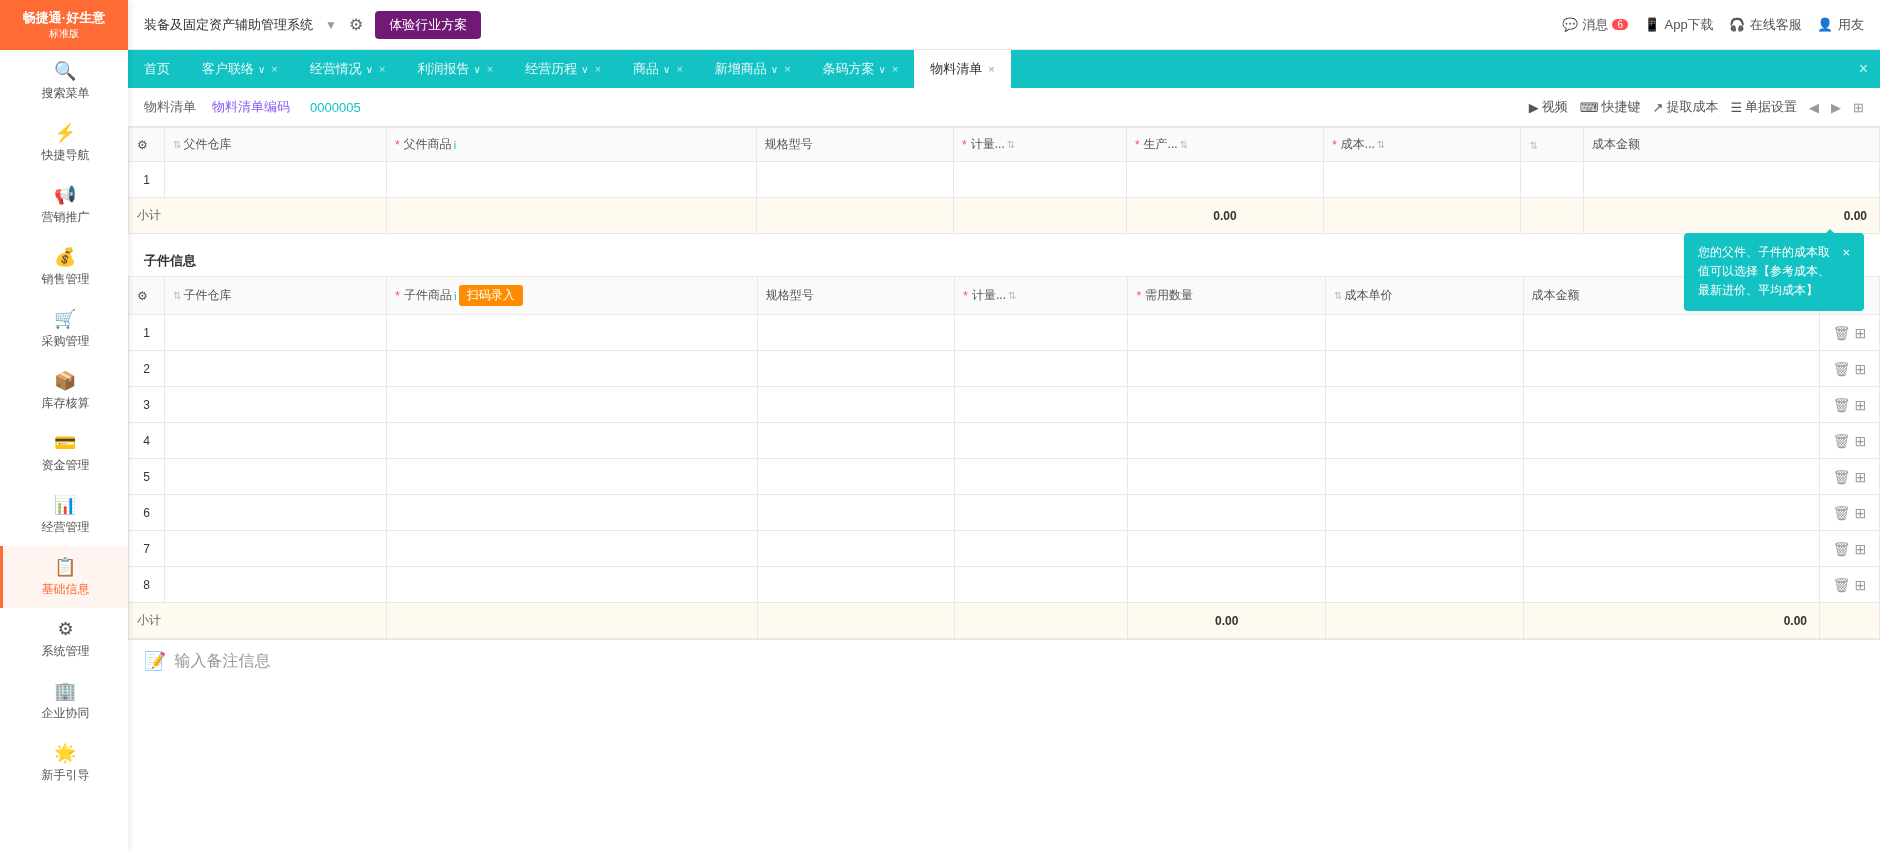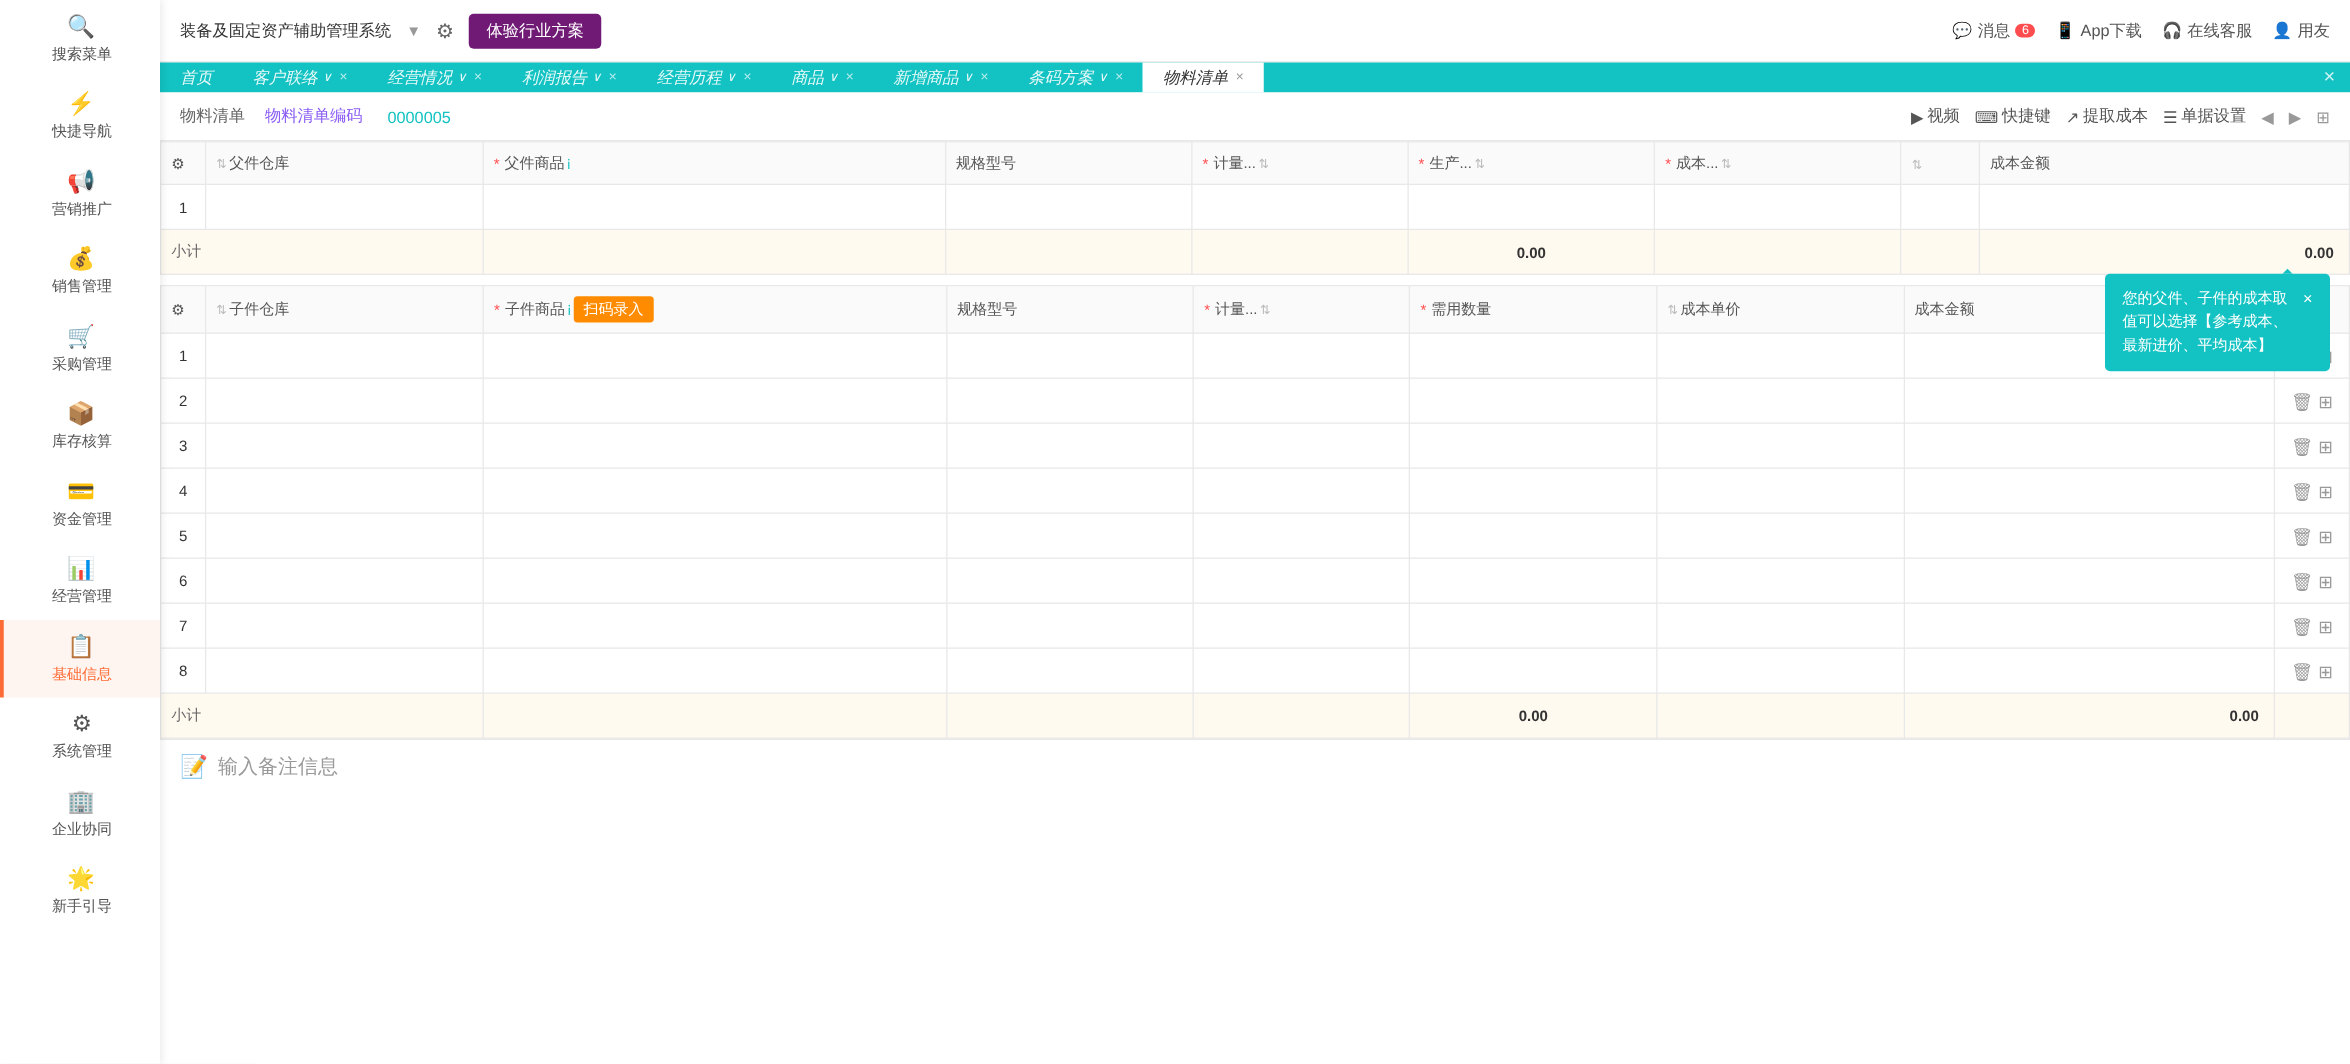--- a/index.html
+++ b/index.html
@@ -96,24 +96,23 @@
       padding: 0 5px;
       min-width: 16px;
       text-align: center;
     }
 
     
     .nav-tabs {
       background: #13c2c2;
       display: flex;
       align-items: center;
-      height: 24px;
+      height: 38px;
       padding: 0 0;
       overflow: hidden;
-      font-style: italic;
     }
     .nav-tab {
       padding: 0 16px;
       height: 42px;
       display: flex;
       align-items: center;
       color: rgba(255,255,255,0.9);
       cursor: pointer;
       font-size: 13px;
       white-space: nowrap;
@@ -275,20 +274,26 @@
     .col-amount { min-width: 120px; text-align: right; }
     .col-action { width: 60px; text-align: center; }
 
     .subtotal-label { color: #666; font-size: 12px; }
     .subtotal-value { font-weight: bold; color: #333; }
   </style>
 </head>
 <body>
 
 <div class="sidebar">
+  <div class="sidebar-logo">
+    <div>
+      <div>畅捷通·好生意</div>
+      <div class="sub">标准版</div>
+    </div>
+  </div>
 
   <div class="sidebar-item">
     <span class="icon">🔍</span>
     <span>搜索菜单</span>
   </div>
   <div class="sidebar-item">
     <span class="icon">⚡</span>
     <span>快捷导航</span>
   </div>
   <div class="sidebar-item">
@@ -516,20 +521,21 @@
             <td class="subtotal"></td>
             <td class="subtotal" style="text-align:right;padding-right:12px;">
               <span class="subtotal-value">0.00</span>
             </td>
           </tr>
         </tbody>
       </table>
     </div>
 
     <div class="section" style="margin-top:8px;">
+      <div class="section-title">子件信息</div>
       <table class="data-table">
         <thead>
           <tr>
             <th class="col-gear">
               <span>⚙</span>
             </th>
             <th class="col-warehouse">
               <div class="th-inner">
                 <span class="th-sort">⇅</span>
                 <span>子件仓库</span>

